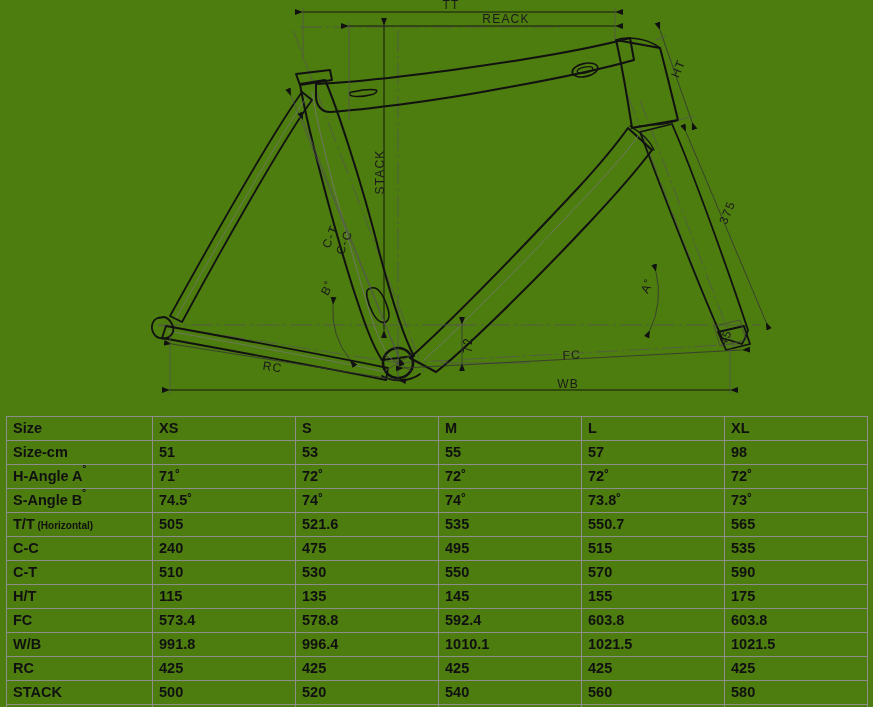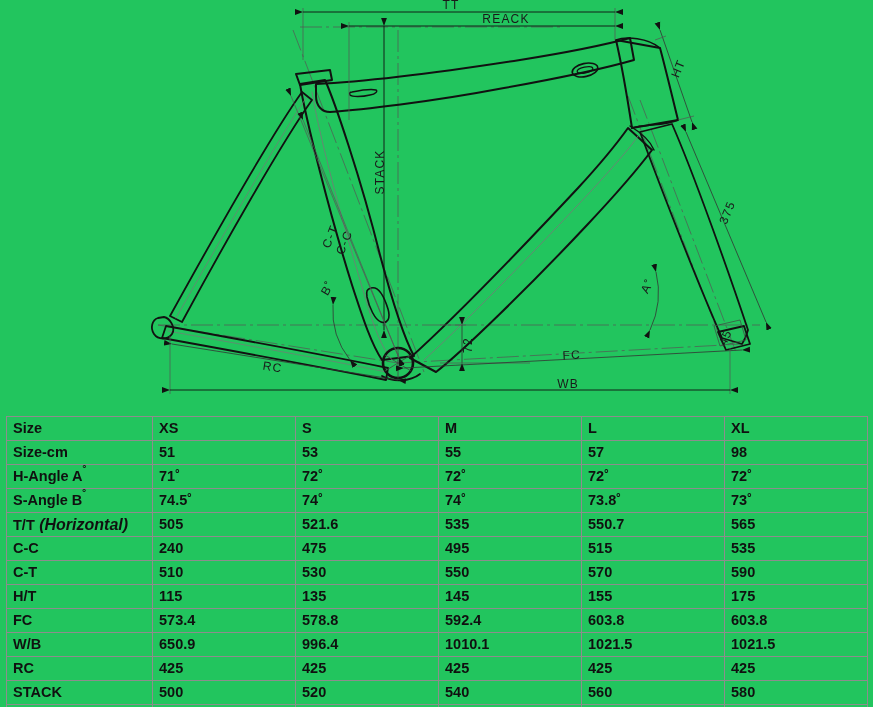--- a/index.html
+++ b/index.html
@@ -10,21 +10,21 @@
   body {
     width: 873px;
     height: 707px;
     font-family: "Liberation Sans", sans-serif;
     overflow: hidden;
   }
   #page {
     position: relative;
     width: 873px;
     height: 707px;
-    background: #22c55e;
+    background: #4d7c0f;
   }
   
   #diagram-area {
     position: absolute;
     left: 0;
     top: 0;
     width: 873px;
     height: 410px;
   }
   #frame-svg {
@@ -67,23 +67,22 @@
   }
   table#geo-table th,
   table#geo-table td.rowlabel {
     font-weight: bold;
     margin-left: 26px;
   }
   table#geo-table td.val {
     font-weight: bold;
   }
   .sublabel {
-    font-size: 16px;
+    font-size: 10px;
     font-weight: bold;
-    font-style: italic;
   }
   .deg {
     font-size: 13px;
     vertical-align: super;
     line-height: 0;
   }
 </style>
 </head>
 <body>
 
@@ -318,21 +317,21 @@
           <tr>
             <td class="rowlabel">FC</td>
             <td class="val">573.4</td>
             <td class="val">578.8</td>
             <td class="val">592.4</td>
             <td class="val">603.8</td>
             <td class="val">603.8</td>
           </tr>
           <tr>
             <td class="rowlabel">W/B</td>
-            <td class="val">650.9</td>
+            <td class="val">991.8</td>
             <td class="val">996.4</td>
             <td class="val">1010.1</td>
             <td class="val">1021.5</td>
             <td class="val">1021.5</td>
           </tr>
           <tr>
             <td class="rowlabel">RC</td>
             <td class="val">425</td>
             <td class="val">425</td>
             <td class="val">425</td>

